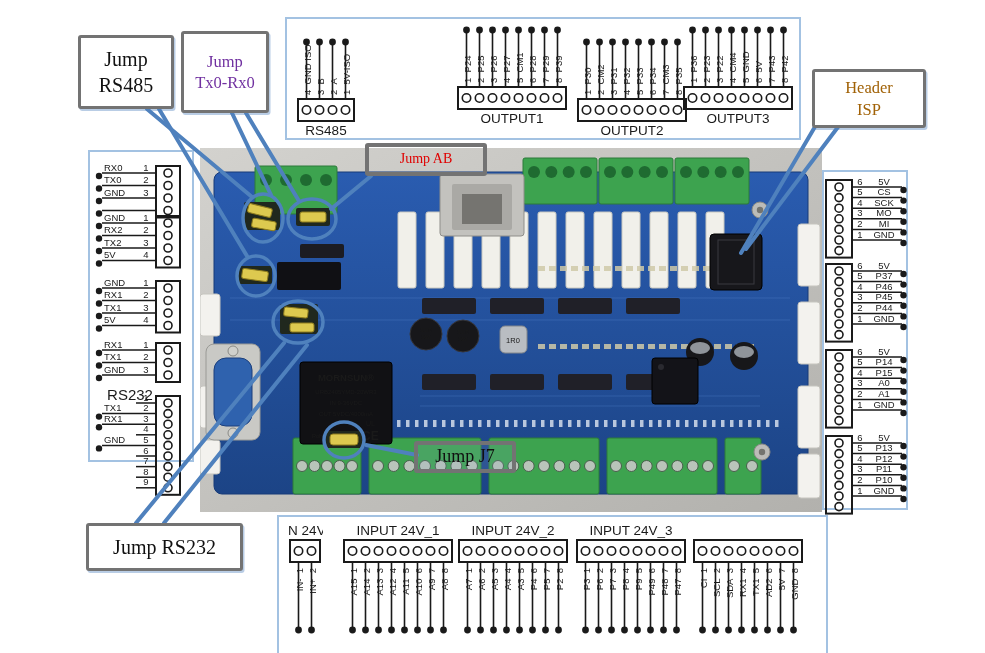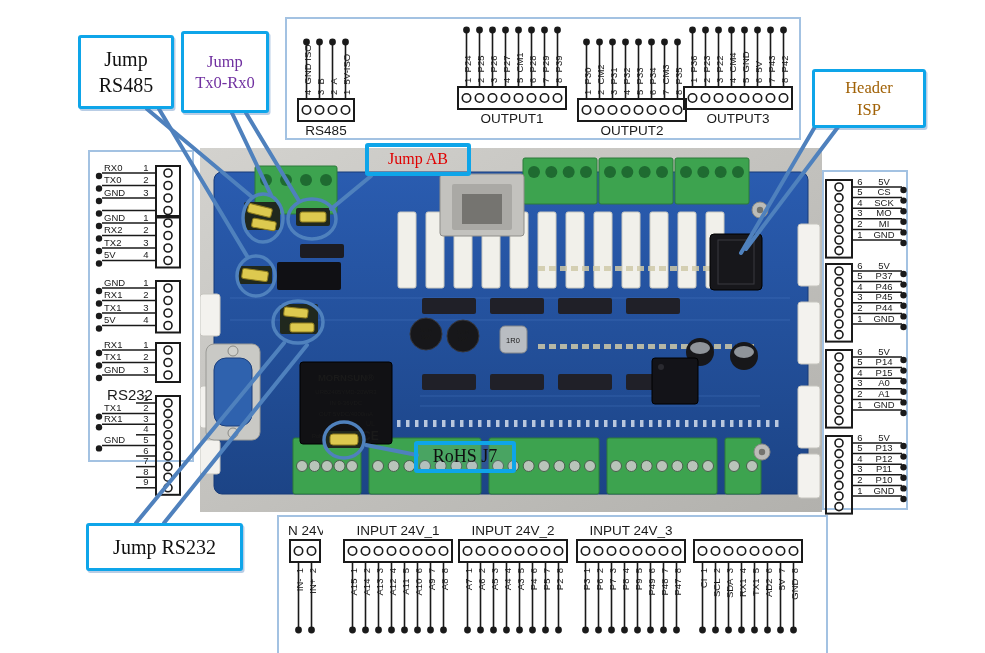--- a/index.html
+++ b/index.html
@@ -10,26 +10,26 @@
   .p-top{left:285px;top:17px;width:516px;height:123px}
   .p-left{left:88px;top:150px;width:106px;height:312px}
   .p-right{left:822px;top:170px;width:86px;height:340px}
   .p-bottom{left:277px;top:515px;width:551px;height:143px}
   .pg{position:absolute}
   svg text{font-family:"Liberation Sans",sans-serif;fill:#1a1a1a}
   #photo{position:absolute;left:200px;top:148px;z-index:1}
   #leaders{position:absolute;left:0;top:0;z-index:20;pointer-events:none}
   .mark{fill:none;stroke:#4f81bd;stroke-width:3.5}
   .lead{stroke:#4f81bd;stroke-width:4;stroke-linecap:round}
-  .callout{position:absolute;border:3px solid #0ea5e9;border-radius:3px;display:flex;flex-direction:column;
+  .callout{position:absolute;border:3px solid #737373;border-radius:3px;display:flex;flex-direction:column;
     align-items:center;justify-content:center;text-align:center;font-family:"Liberation Serif",serif;
     background:#fff;z-index:30;line-height:1.3;box-shadow:1.5px 2px 0 rgba(79,129,189,.4)}
   .c-rs485{left:78px;top:35px;width:96px;height:74px;font-size:20px;color:#111}
   .c-tx0{left:181px;top:31px;width:88px;height:82px;font-size:16.5px;color:#7030a0}
-  .c-ab{left:365px;top:143px;width:106px;height:33px;font-size:16px;color:#e00000;border-width:4px;background:transparent;box-shadow:none}
+  .c-ab{left:365px;top:143px;width:122px;height:33px;font-size:14px;color:#e00000;border-width:4px;background:transparent;box-shadow:none}
   .c-isp{left:812px;top:69px;width:114px;height:59px;font-size:16.5px;color:#a16207}
   .c-j7{left:414px;top:441px;width:102px;height:32px;font-size:18px;color:#101010;border-width:4px;background:rgba(150,175,205,.15);box-shadow:none}
   .c-rs232{left:86px;top:523px;width:157px;height:48px;font-size:20px;color:#111}
 </style>
 </head>
 <body>
 
 <div class="stage">
 
   <svg id="photo" width="622" height="364" viewBox="0 0 622 364">
@@ -894,18 +894,18 @@
     <span>Tx0-Rx0</span>
   </div>
   <div class="callout c-ab">
     <span>Jump AB</span>
   </div>
   <div class="callout c-isp">
     <span>Header</span>
     <span>ISP</span>
   </div>
   <div class="callout c-j7">
-    <span>RoHS J7</span>
+    <span>Jump J7</span>
   </div>
   <div class="callout c-rs232">
     <span>Jump RS232</span>
   </div>
 </div>
 
 </body></html>

